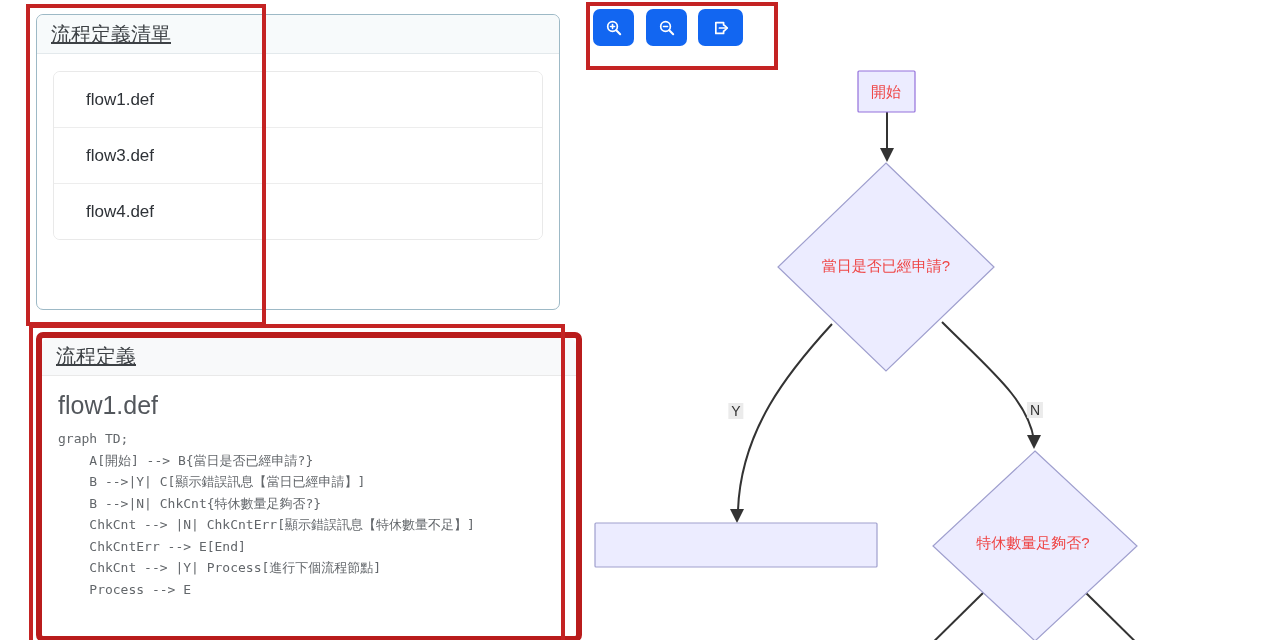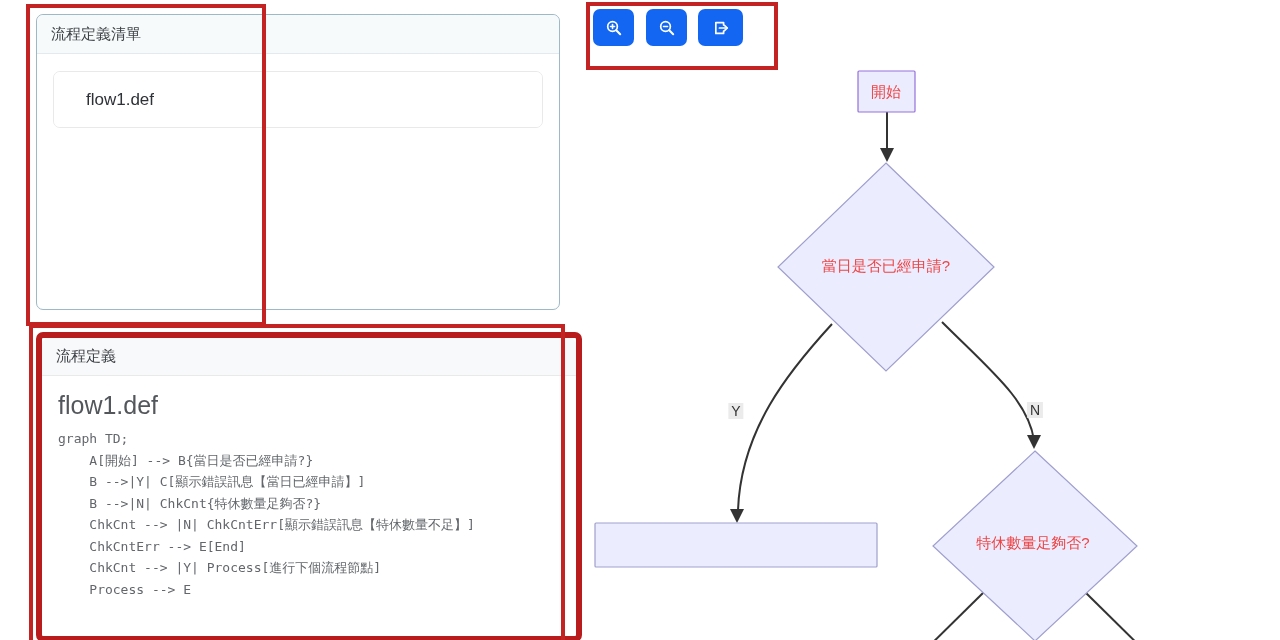--- a/index.html
+++ b/index.html
@@ -5,21 +5,21 @@
   html,body{margin:0;padding:0;background:#fff;}
   .page{position:relative;width:1280px;height:640px;overflow:hidden;
         font-family:"Liberation Sans","DejaVu Sans",sans-serif;background:#ffffff;}
 
   
   .panel{position:absolute;background:#fff;border-radius:7px;z-index:2;}
   #flow-list-panel{left:36px;top:14px;width:522px;height:294px;border:1px solid #9db9c6;}
   #flow-def-panel{left:36px;top:332px;width:534px;height:298px;border:6px solid #b91c1c;}
   .panel-header{height:38px;display:flex;align-items:center;padding:0 14px;
         background:#f7fafb;border-bottom:1px solid #e3e9ec;border-radius:7px 7px 0 0;
-        font-size:15px;color:#3d4145;}
+        font-size:20px;color:#3d4145;text-decoration:underline;}
   #flow-def-panel .panel-header{height:37px;background:#f8f9fa;border-bottom:1px solid #e9e9e9;}
 
   .flow-list{position:absolute;left:16px;right:16px;top:56px;border:1px solid #e9e9e9;
         border-radius:7px;overflow:hidden;background:#fff;}
   .flow-list-item{height:55px;display:flex;align-items:center;padding-left:32px;
         font-size:17px;color:#2e3237;border-bottom:1px solid #ededed;background:#fff;cursor:pointer;}
   .flow-list-item:last-child{border-bottom:none;}
 
   .def-title{margin:15px 0 4px 16px;font-size:25px;color:#53575c;}
   .def-code{margin:8px 0 12px 16px;font-family:"DejaVu Sans Mono","Liberation Mono",monospace;
@@ -78,20 +78,26 @@
   <div class="edge-label" style="left:1035px;top:410px;">N</div>
 
   <div class="panel" id="flow-list-panel">
     <div class="panel-header">
       <span>流程定義清單</span>
     </div>
     <div class="flow-list">
       <div class="flow-list-item">
         <span>flow1.def</span>
       </div>
+      <div class="flow-list-item">
+        <span>flow3.def</span>
+      </div>
+      <div class="flow-list-item">
+        <span>flow4.def</span>
+      </div>
     </div>
   </div>
 
   <div class="panel" id="flow-def-panel">
     <div class="panel-header">
       <span>流程定義</span>
     </div>
     <div class="def-title">flow1.def</div>
     <pre class="def-code">graph TD;
     A[開始] --&gt; B{當日是否已經申請?}

